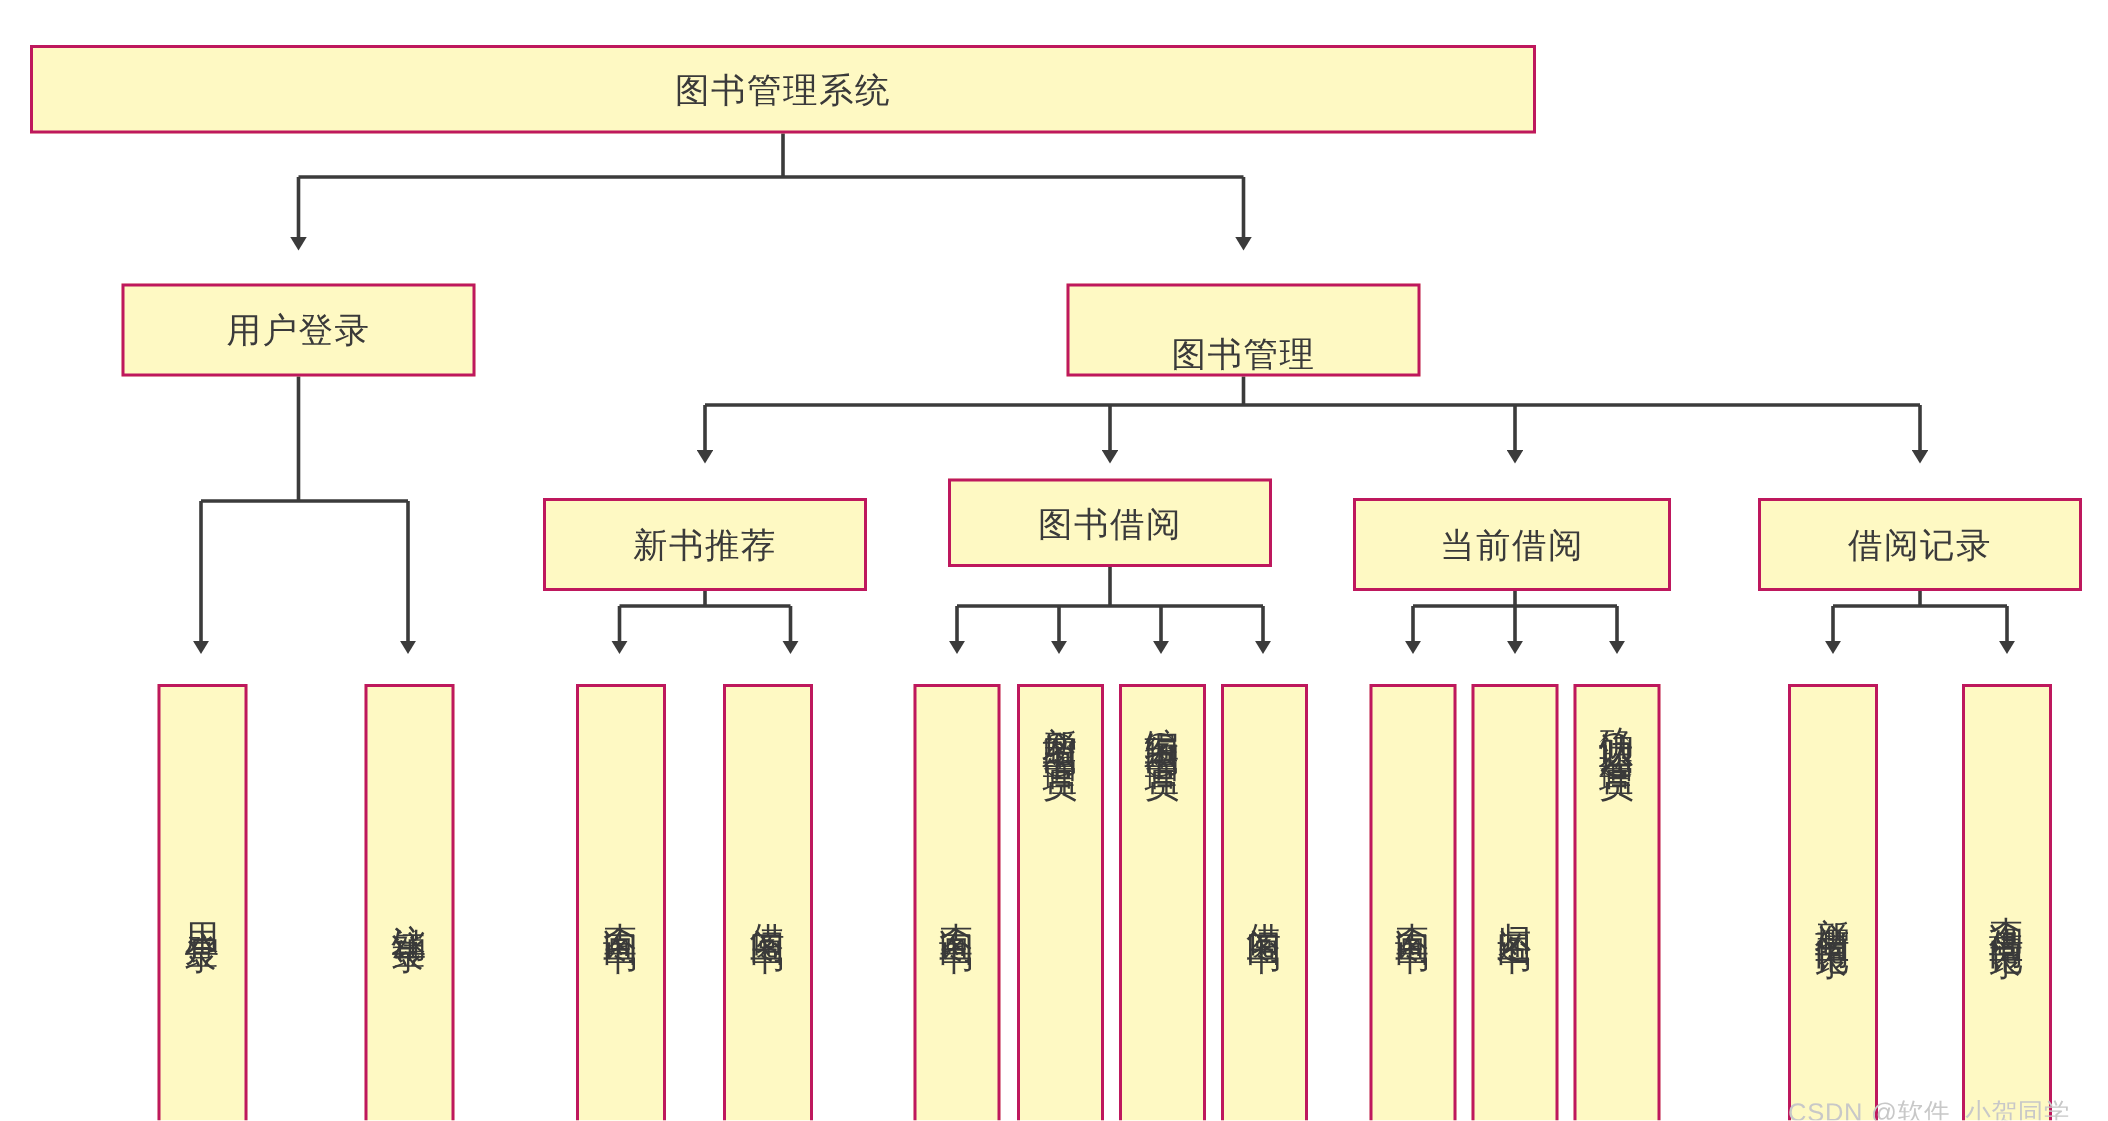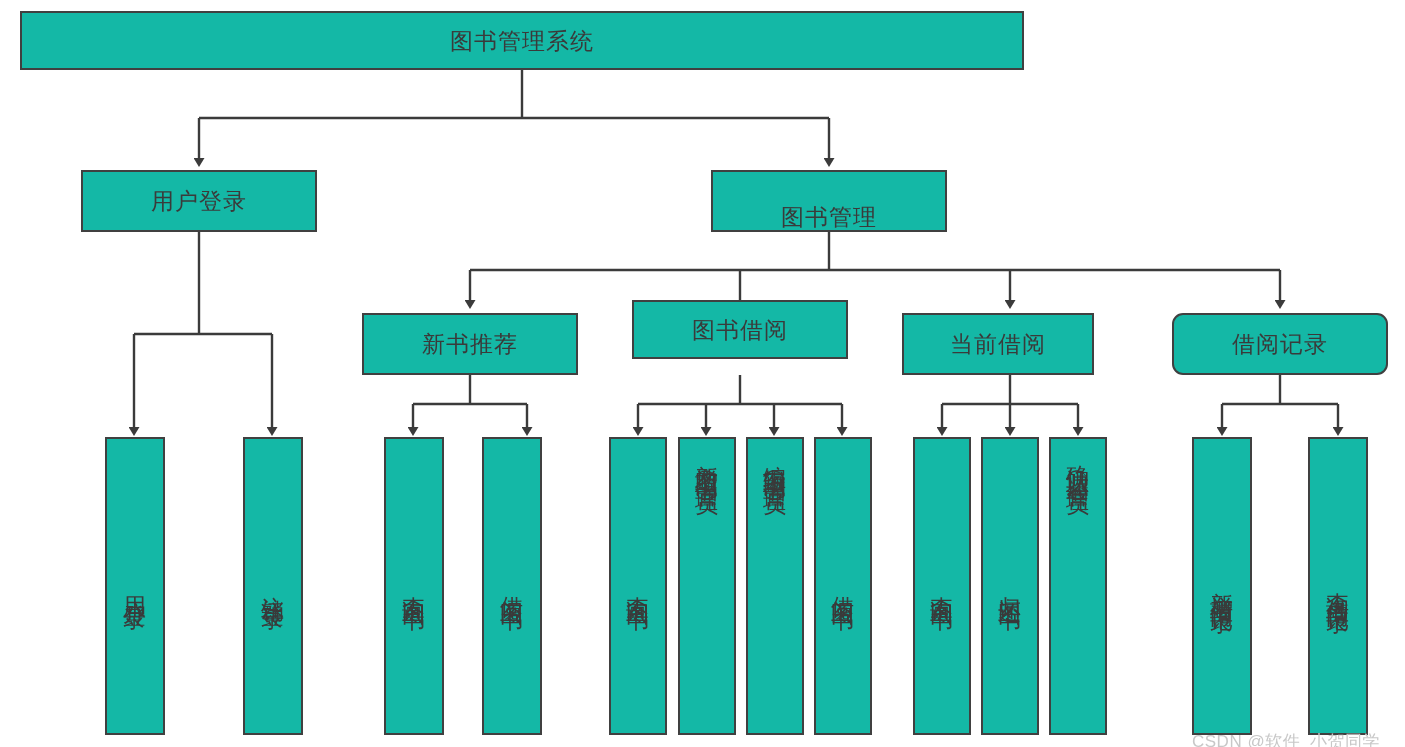--- a/index.html
+++ b/index.html
@@ -22,27 +22,28 @@
     position: absolute;
     left: 0;
     top: 0;
     width: 1405px;
     height: 747px;
     pointer-events: none;
   }
   .node {
     position: absolute;
     box-sizing: border-box;
-    background: #14b8a6;
-    border: 2px solid #404040;
+    background: #fef9c3;
+    border: 2px solid #be185d;
     display: flex;
     align-items: center;
     justify-content: center;
     color: #3a3a3a;
     z-index: 2;
+    margin-top: 19px;
   }
   .node .label {
     display: block;
     text-align: center;
     white-space: nowrap;
     color: #3a3a3a;
   }
   .node.horizontal .label {
     font-size: 23px;
     line-height: 26px;
@@ -139,24 +140,24 @@
   <div class="node horizontal" style="left:711px; top:170px; width:236px; height:62px;align-items:flex-end;">
     <span class="label">图书管理</span>
   </div>
 
   <div class="node horizontal" style="left:362px; top:313px; width:216px; height:62px;align-items:center;">
     <span class="label">新书推荐</span>
   </div>
   <div class="node horizontal" style="left:632px; top:300px; width:216px; height:59px;">
     <span class="label">图书借阅</span>
   </div>
-  <div class="node horizontal" style="left:902px; top:313px; width:192px; height:62px;">
+  <div class="node horizontal" style="left:902px; top:313px; width:212px; height:62px;">
     <span class="label">当前借阅</span>
   </div>
-  <div class="node horizontal" style="left:1172px; top:313px; width:216px; height:62px;border-radius:11px;">
+  <div class="node horizontal" style="left:1172px; top:313px; width:216px; height:62px;">
     <span class="label">借阅记录</span>
   </div>
 
   <div class="node vertical centered" style="left:105px; top:437px; width:60px; height:298px;">
     <span class="label">用户登录</span>
   </div>
   <div class="node vertical centered" style="left:243px; top:437px; width:60px; height:298px;">
     <span class="label">注销登录</span>
   </div>
 

